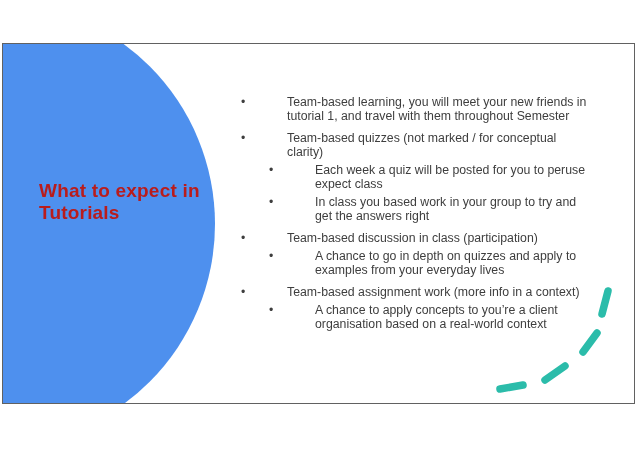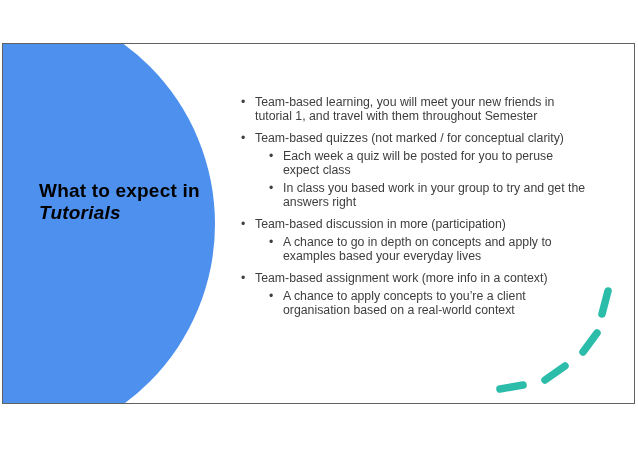--- a/index.html
+++ b/index.html
@@ -28,47 +28,47 @@
     width: 446px;
     height: 446px;
     border-radius: 50%;
     background: var(--circle-blue, #4E90EE);
   }
   .title {
     position: absolute;
     left: 36px;
     top: 136px;
     width: 195px;
-    color: #000000;
+    color: #b91c1c;
     font-weight: bold;
     font-size: 19px;
     line-height: 22px;
     letter-spacing: 0.2px;
   }
-  .title .italic-line { font-style: italic; }
+  .title .italic-line { }
   .content {
     position: absolute;
     left: 236px;
     top: 51px;
     width: 349px;
     font-size: 12.3px;
     line-height: 14px;
     color: var(--body-text, #3E3E3E);
   }
   .bullet-row { display: flex; align-items: flex-start; }
   .bullet-row.level1 { margin-top: 8px; }
   .bullet-row.level1:first-child { margin-top: 0; }
   .bullet-row.level2 { margin-top: 4px; margin-left: 28px; }
   .marker {
     width: 14px;
     flex: 0 0 14px;
     text-align: left;
     padding-left: 2px;
   }
-  .btext { flex: 1 1 auto; }
+  .btext { flex: 1 1 auto; margin-left: 32px; }
   .dashes {
     position: absolute;
     left: 0;
     top: 0;
     pointer-events: none;
   }
 </style>
 </head>
 <body>
 
@@ -94,25 +94,25 @@
         <div class="bullet-row level2">
           <span class="marker">•</span>
           <span class="btext">Each week a quiz will be posted for you to peruse expect class</span>
         </div>
         <div class="bullet-row level2">
           <span class="marker">•</span>
           <span class="btext">In class you based work in your group to try and get the answers right</span>
         </div>
         <div class="bullet-row level1">
           <span class="marker">•</span>
-          <span class="btext">Team-based discussion in more (participation)</span>
+          <span class="btext">Team-based discussion in class (participation)</span>
         </div>
         <div class="bullet-row level2">
           <span class="marker">•</span>
-          <span class="btext">A chance to go in depth on concepts and apply to examples based your everyday lives</span>
+          <span class="btext">A chance to go in depth on quizzes and apply to examples from your everyday lives</span>
         </div>
         <div class="bullet-row level1">
           <span class="marker">•</span>
           <span class="btext">Team-based assignment work (more info in a context)</span>
         </div>
         <div class="bullet-row level2">
           <span class="marker">•</span>
           <span class="btext">A chance to apply concepts to you’re a client organisation based on a real-world context</span>
         </div>
       </div>

